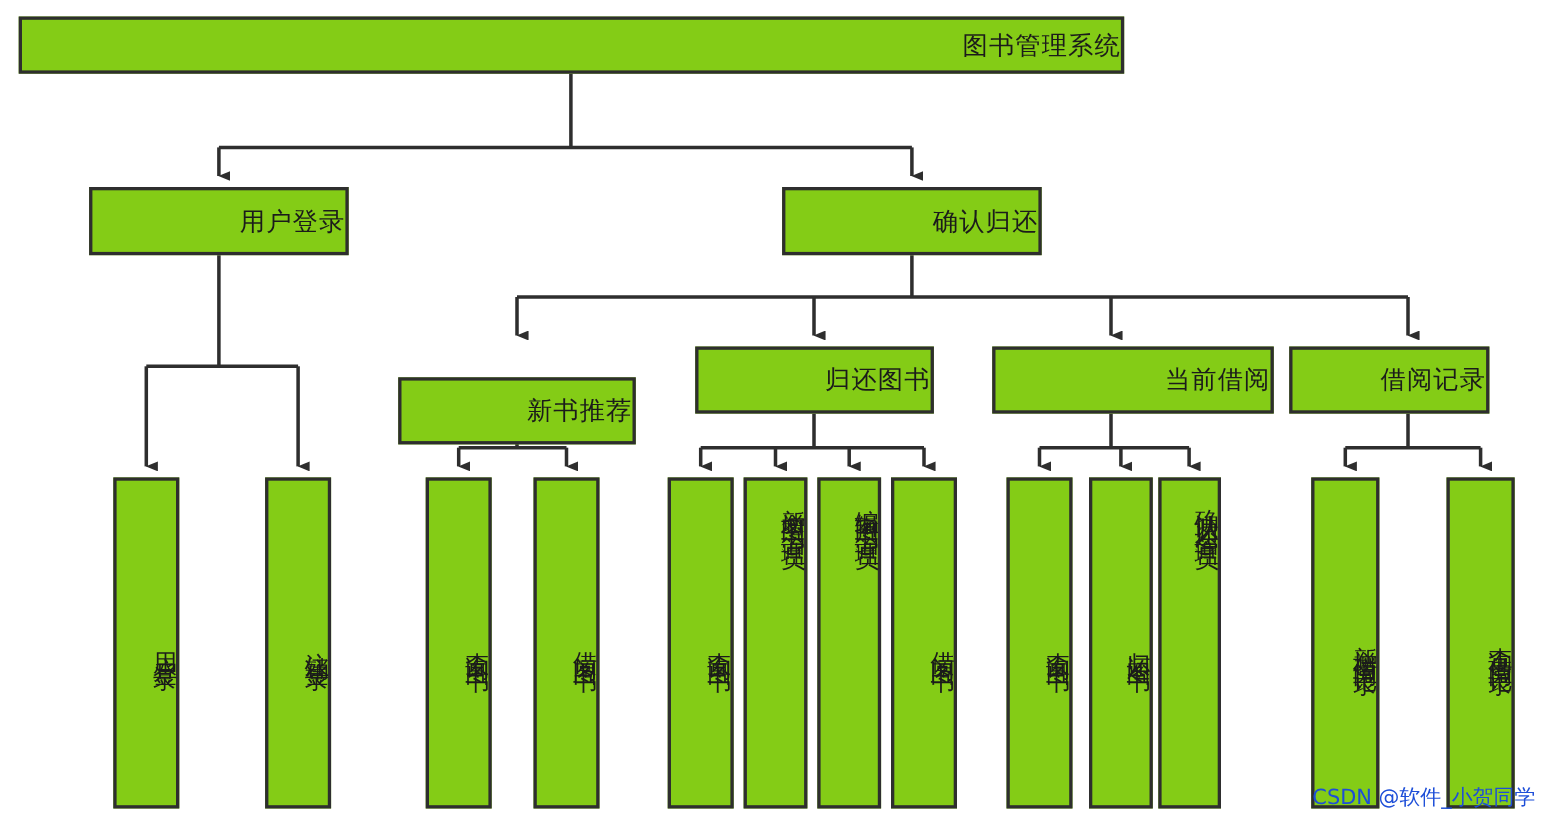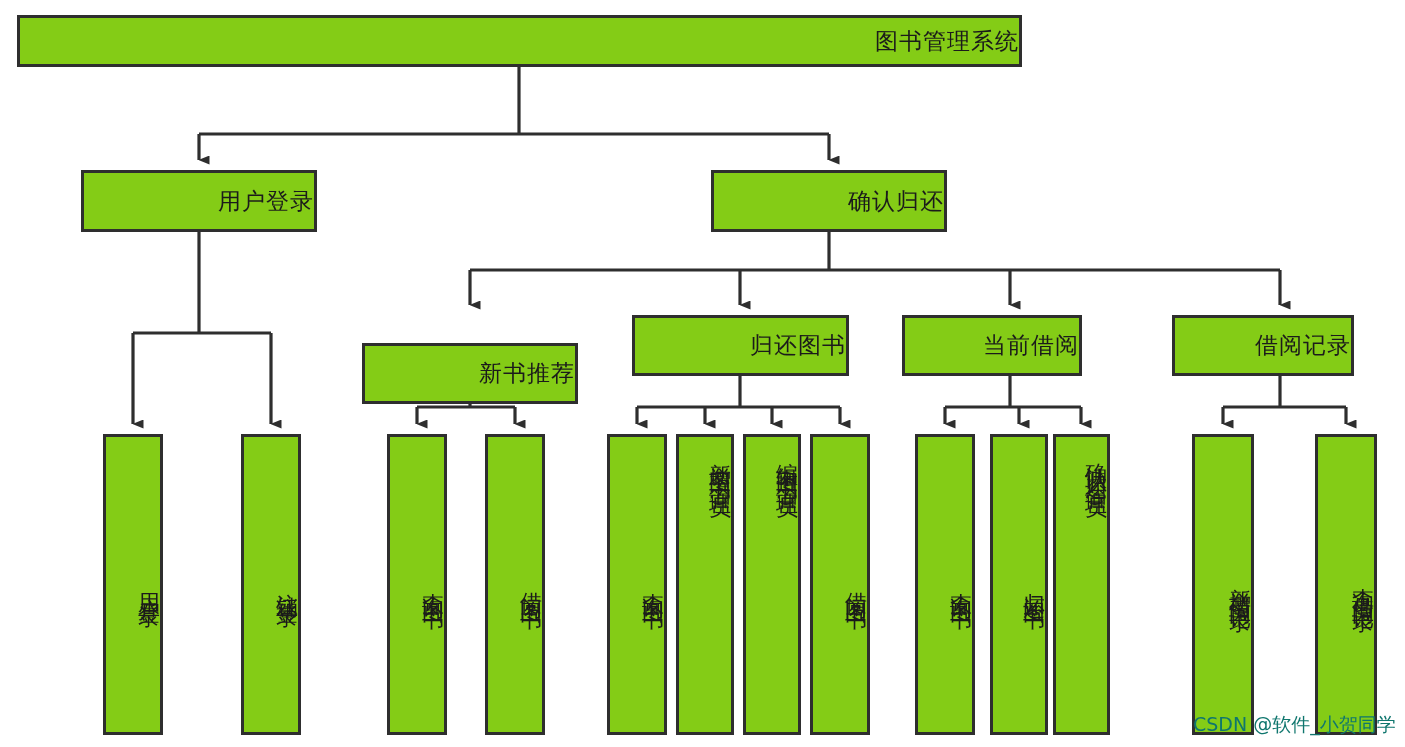--- a/index.html
+++ b/index.html
@@ -54,21 +54,21 @@
     top: 0;
     width: 1405px;
     height: 747px;
     pointer-events: none;
   }
   .watermark {
     position: absolute;
     left: 1193px;
     top: 712px;
     font-size: 19px;
-    color: #0f766e;
+    color: #1d4ed8;
     white-space: nowrap;
     font-family: "DejaVu Sans", "Liberation Sans", sans-serif;
   }
 </style>
 </head>
 <body>
 
 <div id="canvas">
 
   <svg id="connectors" viewBox="0 0 1405 747">
@@ -131,21 +131,21 @@
   <div class="node h-node" style="left:711px; top:170px; width:236px; height:62px;">
     <span class="h-label">确认归还</span>
   </div>
 
   <div class="node h-node" style="left:362px; top:315px; width:216px; height:61px;margin-top:28px;">
     <span class="h-label">新书推荐</span>
   </div>
   <div class="node h-node" style="left:632px; top:315px; width:217px; height:61px;">
     <span class="h-label">归还图书</span>
   </div>
-  <div class="node h-node" style="left:902px; top:315px; width:180px; height:61px;">
+  <div class="node h-node" style="left:902px; top:315px; width:256px; height:61px;">
     <span class="h-label">当前借阅</span>
   </div>
   <div class="node h-node" style="left:1172px; top:315px; width:182px; height:61px;">
     <span class="h-label">借阅记录</span>
   </div>
 
   <div class="node v-node centered" style="left:103px; top:434px; width:60px; height:301px;">
     <span class="v-label">用户登录</span>
   </div>
   <div class="node v-node centered" style="left:241px; top:434px; width:60px; height:301px;">

